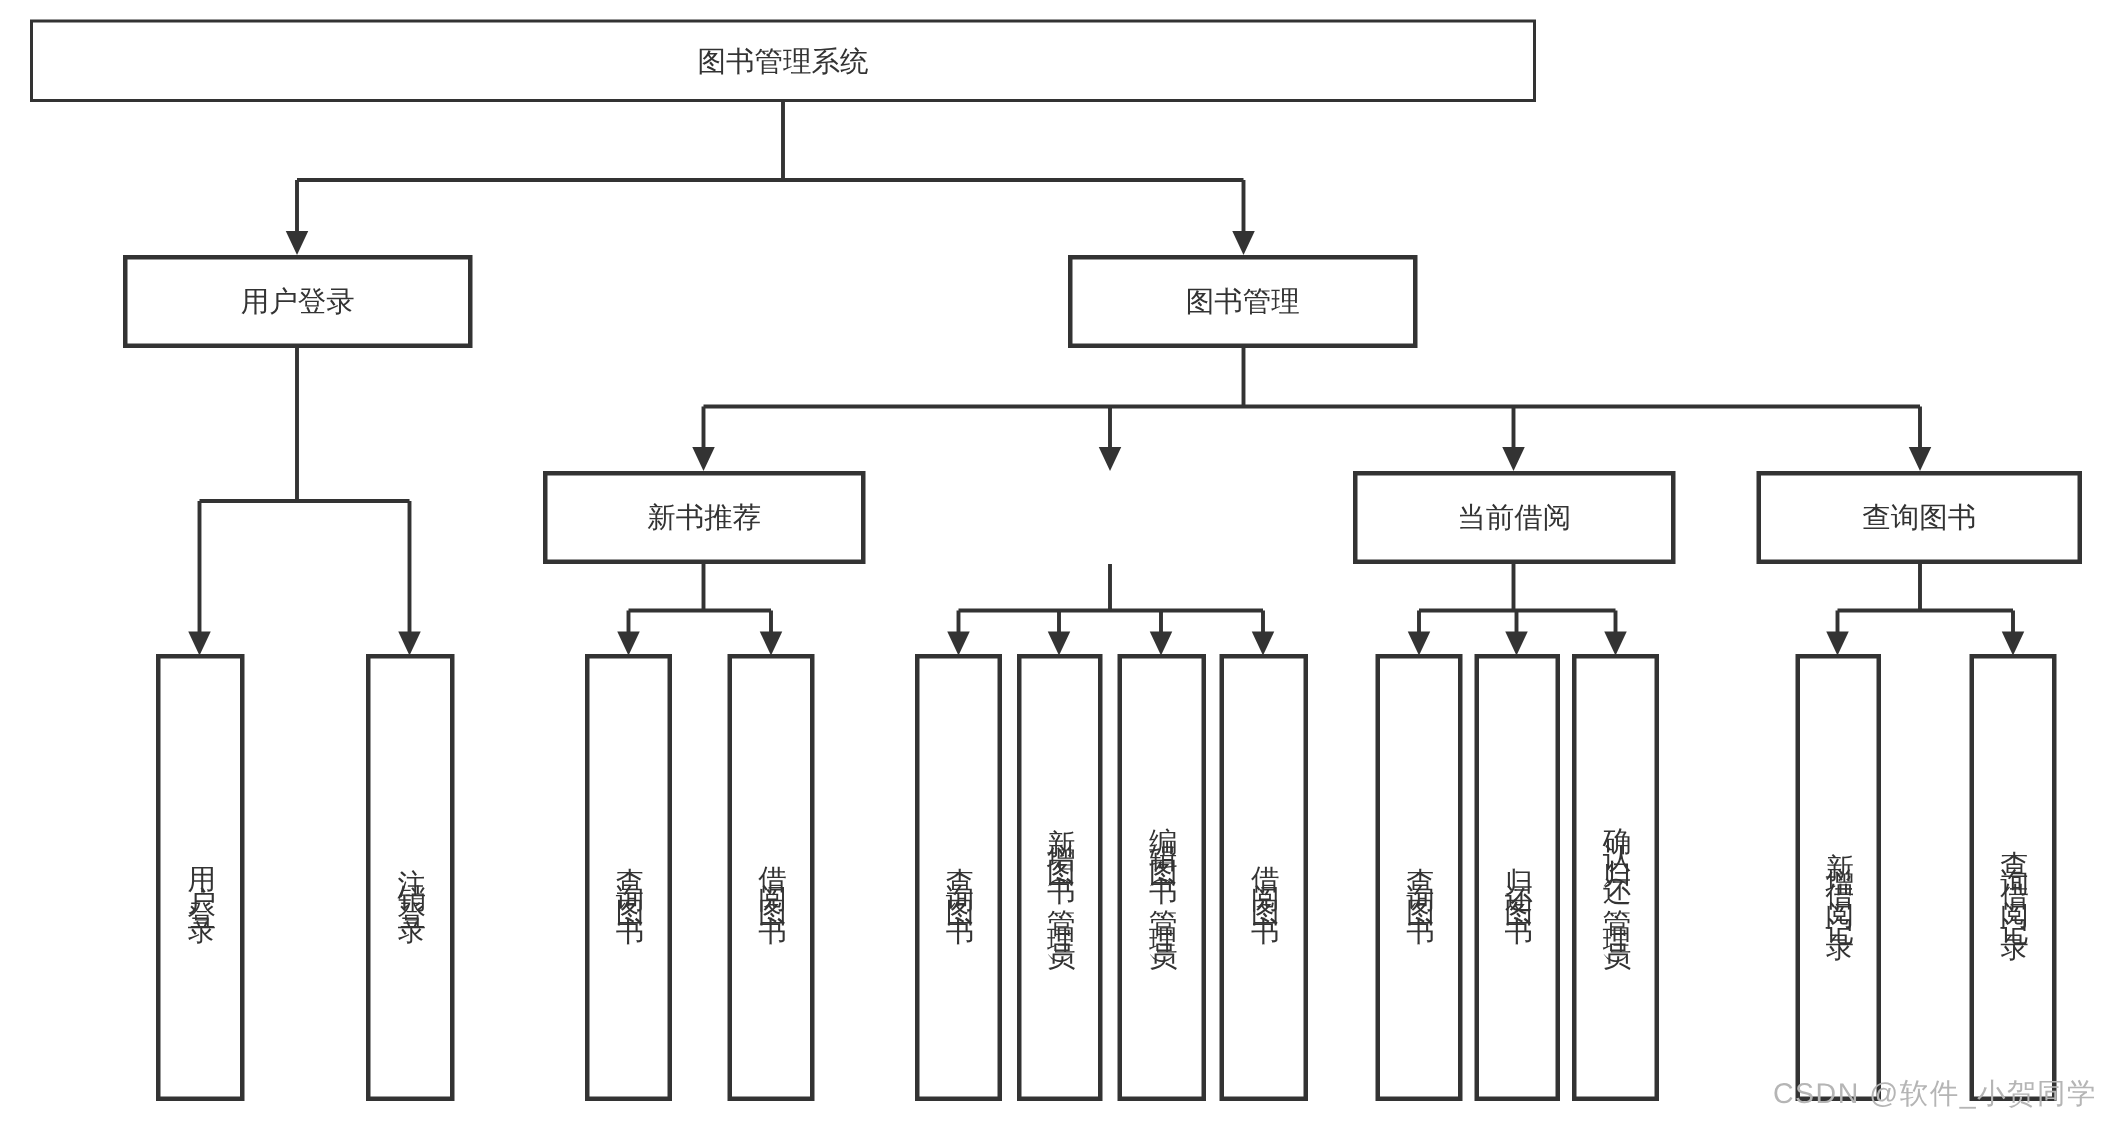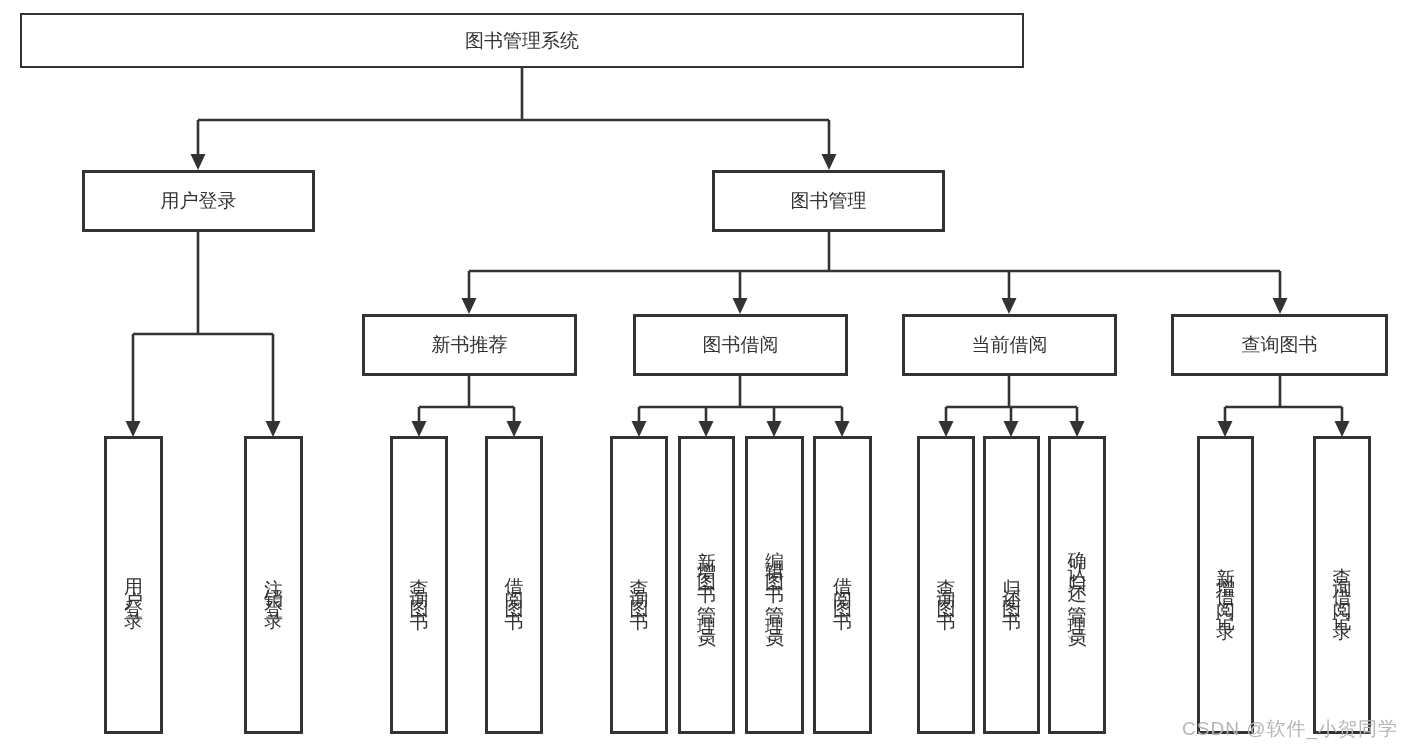--- a/index.html
+++ b/index.html
@@ -106,21 +106,20 @@
       <polygon points="1334.5,421 1349.5,421 1342,437"></polygon>
     </g>
   </svg>
 
   <div class="node root">图书管理系统</div>
 
   <div class="node branch" style="left:82px; top:170px; width:233px;">用户登录</div>
   <div class="node branch" style="left:712px; top:170px; width:233px;">图书管理</div>
 
   <div class="node branch" style="left:362px; top:314px; width:215px;">新书推荐</div>
-  <div class="node branch" style="left:633px; top:314px; width:215px;">图书借阅</div>
   <div class="node branch" style="left:902px; top:314px; width:215px;">当前借阅</div>
   <div class="node branch" style="left:1171px; top:314px; width:217px;">查询图书</div>
 
   <div class="node leaf" style="left:104px; width:59px;">
     <span class="vtext">用户登录</span>
   </div>
   <div class="node leaf" style="left:244px; width:59px;">
     <span class="vtext">注销登录</span>
   </div>
 

